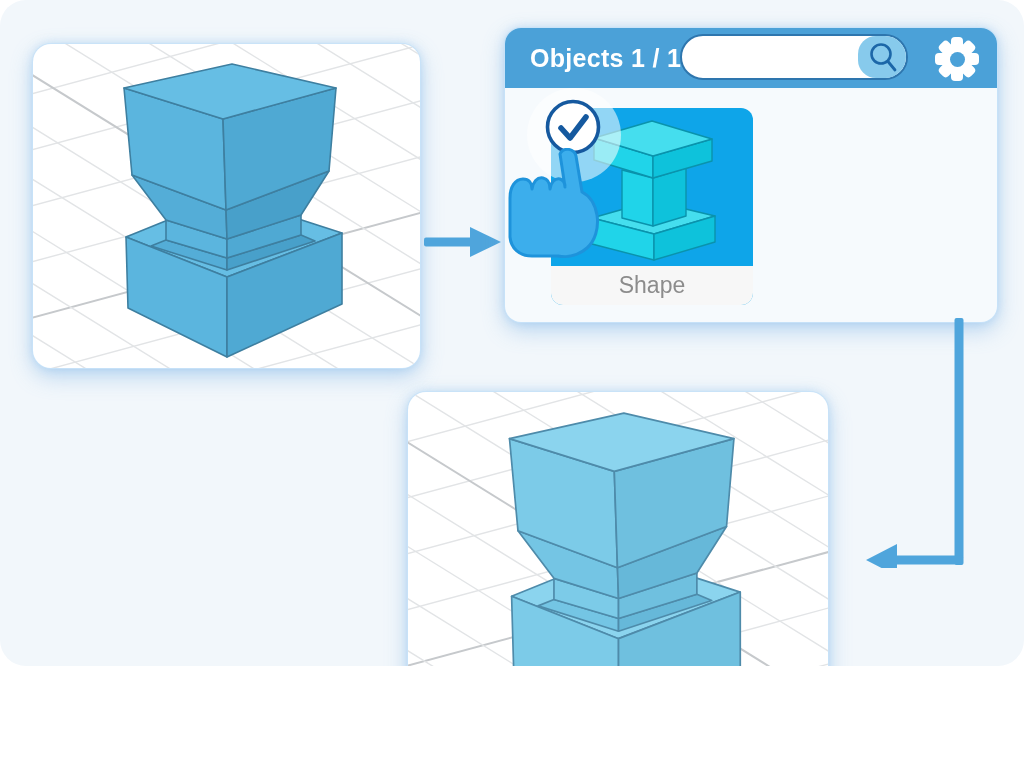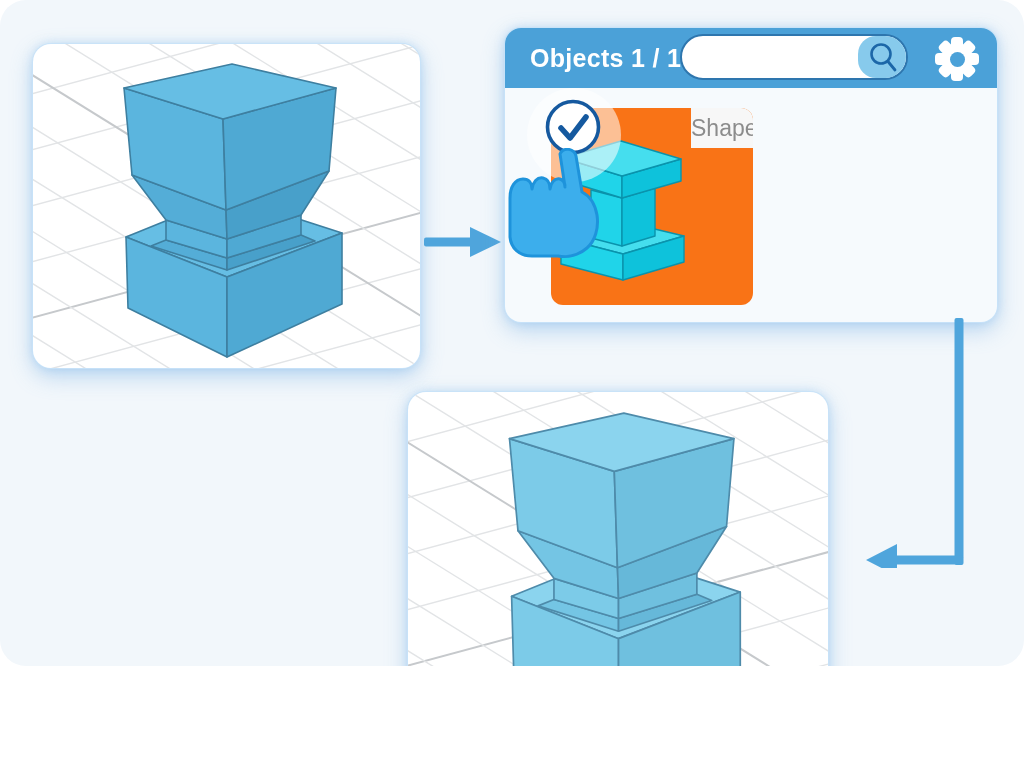--- a/index.html
+++ b/index.html
@@ -23,22 +23,22 @@
           border:2px solid #2E76AE;border-radius:23px;display:flex;align-items:center;overflow:hidden;}
   .search input{flex:1;min-width:0;border:none;outline:none;background:transparent;font-size:19px;color:#333;padding:0 6px 0 16px;}
   .search-btn{width:48px;height:42px;margin:0 0 0 0;border:none;cursor:pointer;background:#87CAEC;border-radius:18px;
               display:flex;align-items:center;justify-content:center;padding:0;}
   .gear{position:absolute;left:428px;top:7px;width:48px;height:48px;cursor:pointer;}
   .gear .bar{position:absolute;left:18px;top:2px;width:12px;height:44px;border-radius:4px;background:#ffffff;}
   .gear .ring{position:absolute;left:9px;top:9px;width:30px;height:30px;border-radius:50%;background:#ffffff;}
   .gear .hole{position:absolute;left:16.5px;top:16.5px;width:15px;height:15px;border-radius:50%;background:#4BA1D8;}
 
   .panel-body{position:absolute;left:0;top:60px;right:0;bottom:0;border-radius:0 0 16px 16px;}
-  .thumb-card{position:absolute;left:46px;top:20px;width:202px;height:197px;border-radius:12px;background:#f97316;
-              overflow:hidden;display:flex;flex-direction:row;cursor:pointer;}
+  .thumb-card{position:absolute;left:46px;top:20px;width:202px;height:197px;border-radius:12px;background:#0ea5e9;
+              overflow:hidden;display:flex;flex-direction:column;cursor:pointer;}
   .thumb-img{flex:1;display:flex;align-items:center;justify-content:center;}
   .thumb-label{height:40px;background:#F7F7F7;color:#8C8C8C;font-size:23px;display:flex;align-items:center;justify-content:center;}
 
   .hilite{position:absolute;left:527px;top:88px;width:94px;height:94px;border-radius:50%;background:rgba(255,255,255,.55);}
   .check{position:absolute;left:544px;top:98px;width:58px;height:58px;}
   .hand{position:absolute;left:502px;top:148px;width:100px;height:112px;}
 
   
   .arrow-right{position:absolute;left:424px;top:220px;}
   .arrow-elbow{position:absolute;left:865px;top:318px;}

